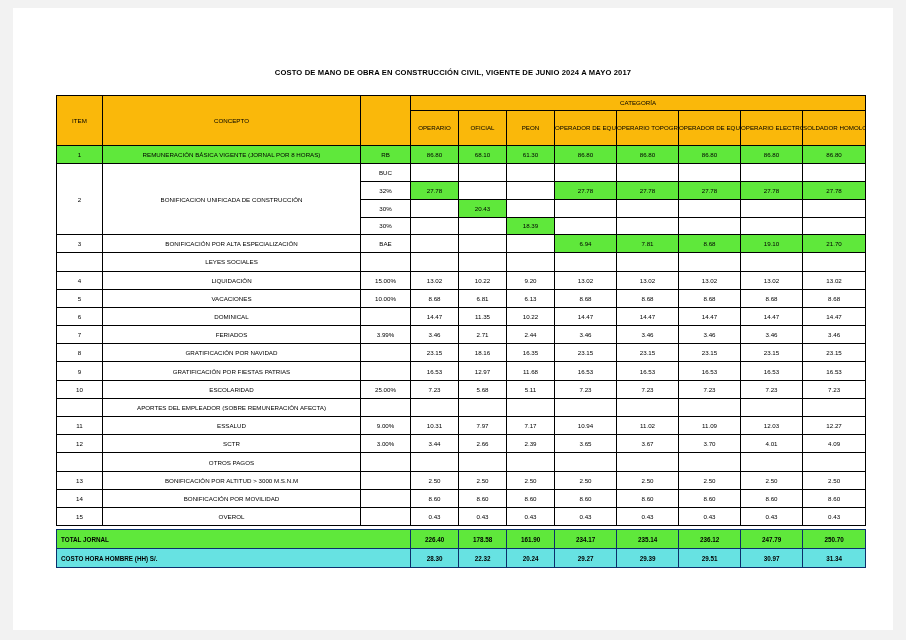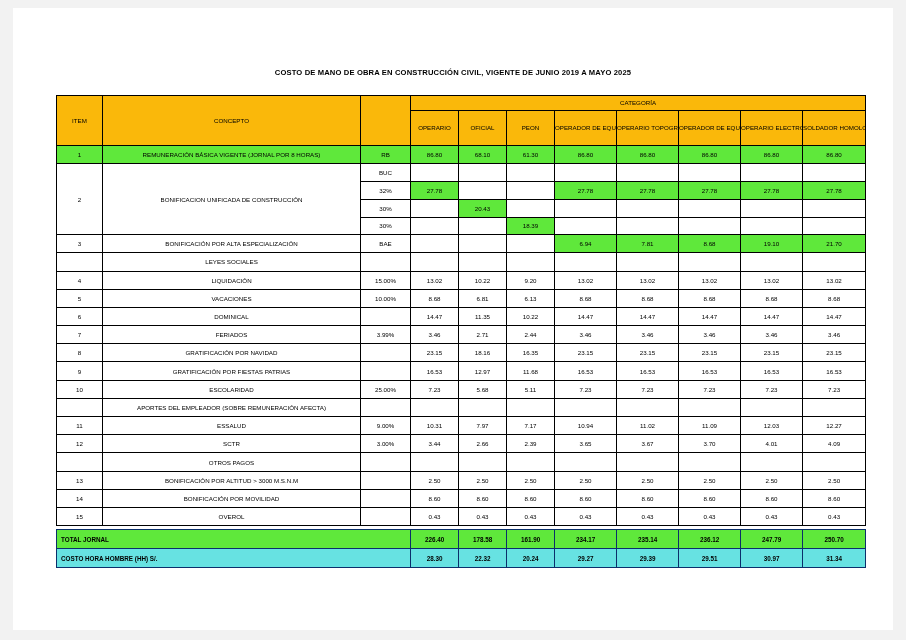--- a/index.html
+++ b/index.html
@@ -125,21 +125,21 @@
   table.tot td.lbl {
     text-align: left;
     padding-left: 4px;
   }
 </style>
 </head>
 <body>
 
 <div id="page">
 
-  <div id="doc-title">COSTO DE MANO DE OBRA EN CONSTRUCCIÓN CIVIL, VIGENTE DE JUNIO 2019 A MAYO 2025</div>
+  <div id="doc-title">COSTO DE MANO DE OBRA EN CONSTRUCCIÓN CIVIL, VIGENTE DE JUNIO 2024 A MAYO 2017</div>
 
   <div id="sheet">
     <table class="grid">
       <colgroup>
         <col class="c-item">
           <col class="c-concept">
           <col class="c-code">
         <col class="c-cat">
           <col class="c-cat">
           <col class="c-cat">

